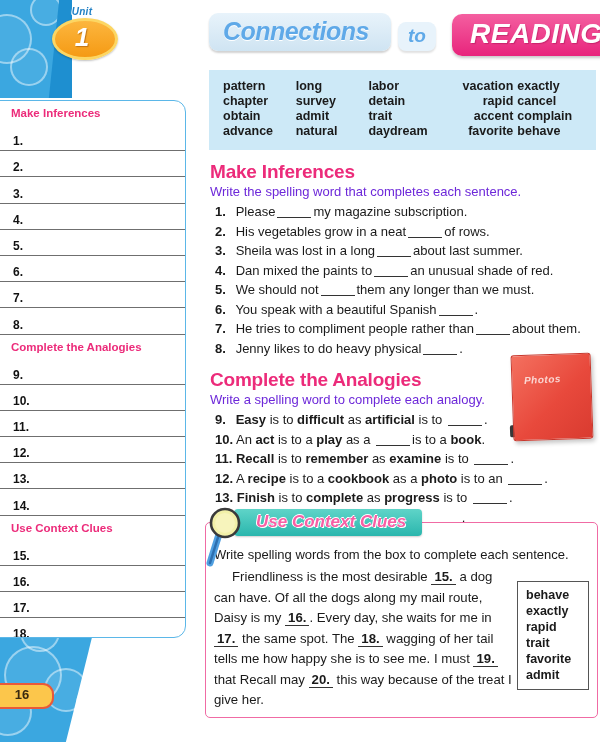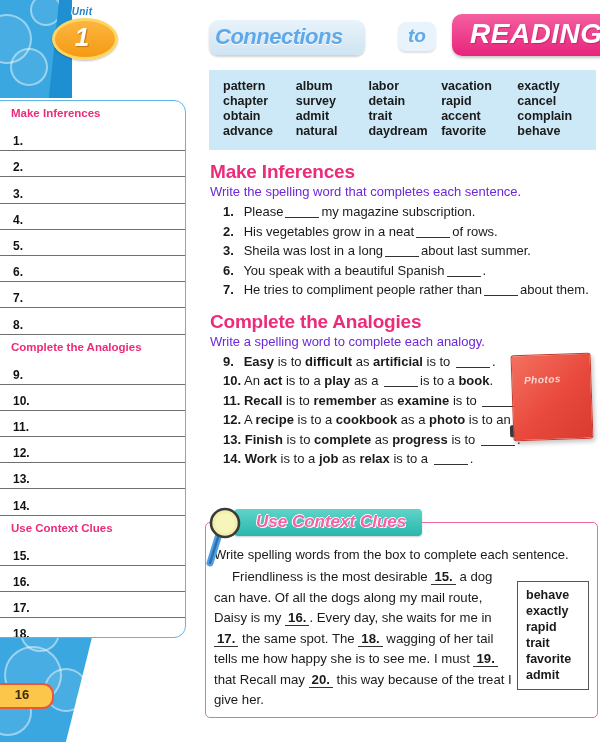--- a/index.html
+++ b/index.html
@@ -157,26 +157,26 @@
   }
 
   
   .banner {
     position: relative;
     height: 58px;
     margin: 8px 0 0 0;
   }
   .banner .pill-blue {
     position: absolute;
-    left: 4px; top: 12px;
-    padding: 4px 22px 5px 6px;
+    left: 4px; top: 5px;
+    padding: 4px 22px 5px 14px;
     background: linear-gradient(180deg,#e8f3fb 0%, #cfe4f2 100%);
     border-radius: 9px;
     box-shadow: 0 2px 2px rgba(0,0,0,0.18);
-    font-size: 22px;
+    font-size: 25px;
     font-weight: bold;
     font-style: italic;
     color: #5fa9e8;
     letter-spacing: -0.5px;
     text-shadow: 0 1px 0 #fff;
   }
   .banner .pill-to {
     position: absolute;
     left: 193px; top: 14px;
     padding: 3px 10px 4px 10px;
@@ -212,41 +212,41 @@
     display: flex;
     gap: 4px;
   }
   .wordbank .col {
     flex: 1;
     font-size: 12.5px;
     font-weight: bold;
     line-height: 15px;
     color: #1a1a1a;
   }
-  .wordbank .col.c4 { flex: 1.05; }
+  .wordbank .col.c4 { flex: 1.05; text-align: right; }
   .wordbank .col.c5 { flex: 1.0; }
 
   
   .sec-title {
     color: #ec2b7a;
     font-size: 19px;
     font-weight: bold;
     margin: 11px 0 1px 5px;
     letter-spacing: -0.2px;
   }
   .sec-sub {
     font-size: 13px;
     margin: 0 0 3px 5px;
     color: #6d28d9;
   }
   .qlist { margin: 0; padding: 0; list-style: none; }
   .qitem {
     font-size: 13px;
     line-height: 19.5px;
-    margin-left: 18px;
+    margin-left: 10px;
     white-space: nowrap;
   }
   .qitem .qn { font-weight: bold; display: inline-block; min-width: 17px; }
   .blank {
     display: inline-block;
     width: 34px;
     border-bottom: 1.4px solid #333;
     margin: 0 2px;
     vertical-align: -2px;
   }
@@ -450,21 +450,21 @@
   </div>
 
   <div class="wordbank">
     <div class="col c1">
       <div>pattern</div>
       <div>chapter</div>
       <div>obtain</div>
       <div>advance</div>
     </div>
     <div class="col c2">
-      <div>album</div>
+      <div>long</div>
       <div>survey</div>
       <div>admit</div>
       <div>natural</div>
     </div>
     <div class="col c3">
       <div>labor</div>
       <div>detain</div>
       <div>trait</div>
       <div>daydream</div>
     </div>
@@ -481,22 +481,25 @@
       <div>behave</div>
     </div>
   </div>
 
   <div class="sec-title">Make Inferences</div>
   <div class="sec-sub">Write the spelling word that completes each sentence.</div>
   <ul class="qlist">
     <li class="qitem"><span class="qn">1.</span> <span>Please</span><span class="blank"></span><span>my magazine subscription.</span></li>
     <li class="qitem"><span class="qn">2.</span> <span>His vegetables grow in a neat</span><span class="blank"></span><span>of rows.</span></li>
     <li class="qitem"><span class="qn">3.</span> <span>Sheila was lost in a long</span><span class="blank"></span><span>about last summer.</span></li>
+    <li class="qitem"><span class="qn">4.</span> <span>Dan mixed the paints to</span><span class="blank"></span><span>an unusual shade of red.</span></li>
+    <li class="qitem"><span class="qn">5.</span> <span>We should not</span><span class="blank"></span><span>them any longer than we must.</span></li>
     <li class="qitem"><span class="qn">6.</span> <span>You speak with a beautiful Spanish</span><span class="blank"></span><span>.</span></li>
     <li class="qitem"><span class="qn">7.</span> <span>He tries to compliment people rather than</span><span class="blank"></span><span>about them.</span></li>
+    <li class="qitem"><span class="qn">8.</span> <span>Jenny likes to do heavy physical</span><span class="blank"></span><span>.</span></li>
   </ul>
 
   <div class="sec-title">Complete the Analogies</div>
   <div class="sec-sub">Write a spelling word to complete each analogy.</div>
   <ul class="qlist">
     <li class="qitem"><span class="qn">9.</span> <span class="b">Easy</span> <span>is to</span> <span class="b">difficult</span> <span>as</span> <span class="b">artificial</span> <span>is to</span> <span class="blank"></span><span>.</span></li>
 
     <li class="qitem"><span class="qn">10.</span> <span>An</span> <span class="b">act</span> <span>is to a</span> <span class="b">play</span> <span>as a</span> <span class="blank"></span><span>is to a</span> <span class="b">book</span><span>.</span></li>
 
     <li class="qitem"><span class="qn">11.</span> <span class="b">Recall</span> <span>is to</span> <span class="b">remember</span> <span>as</span> <span class="b">examine</span> <span>is to</span> <span class="blank"></span><span>.</span></li>

